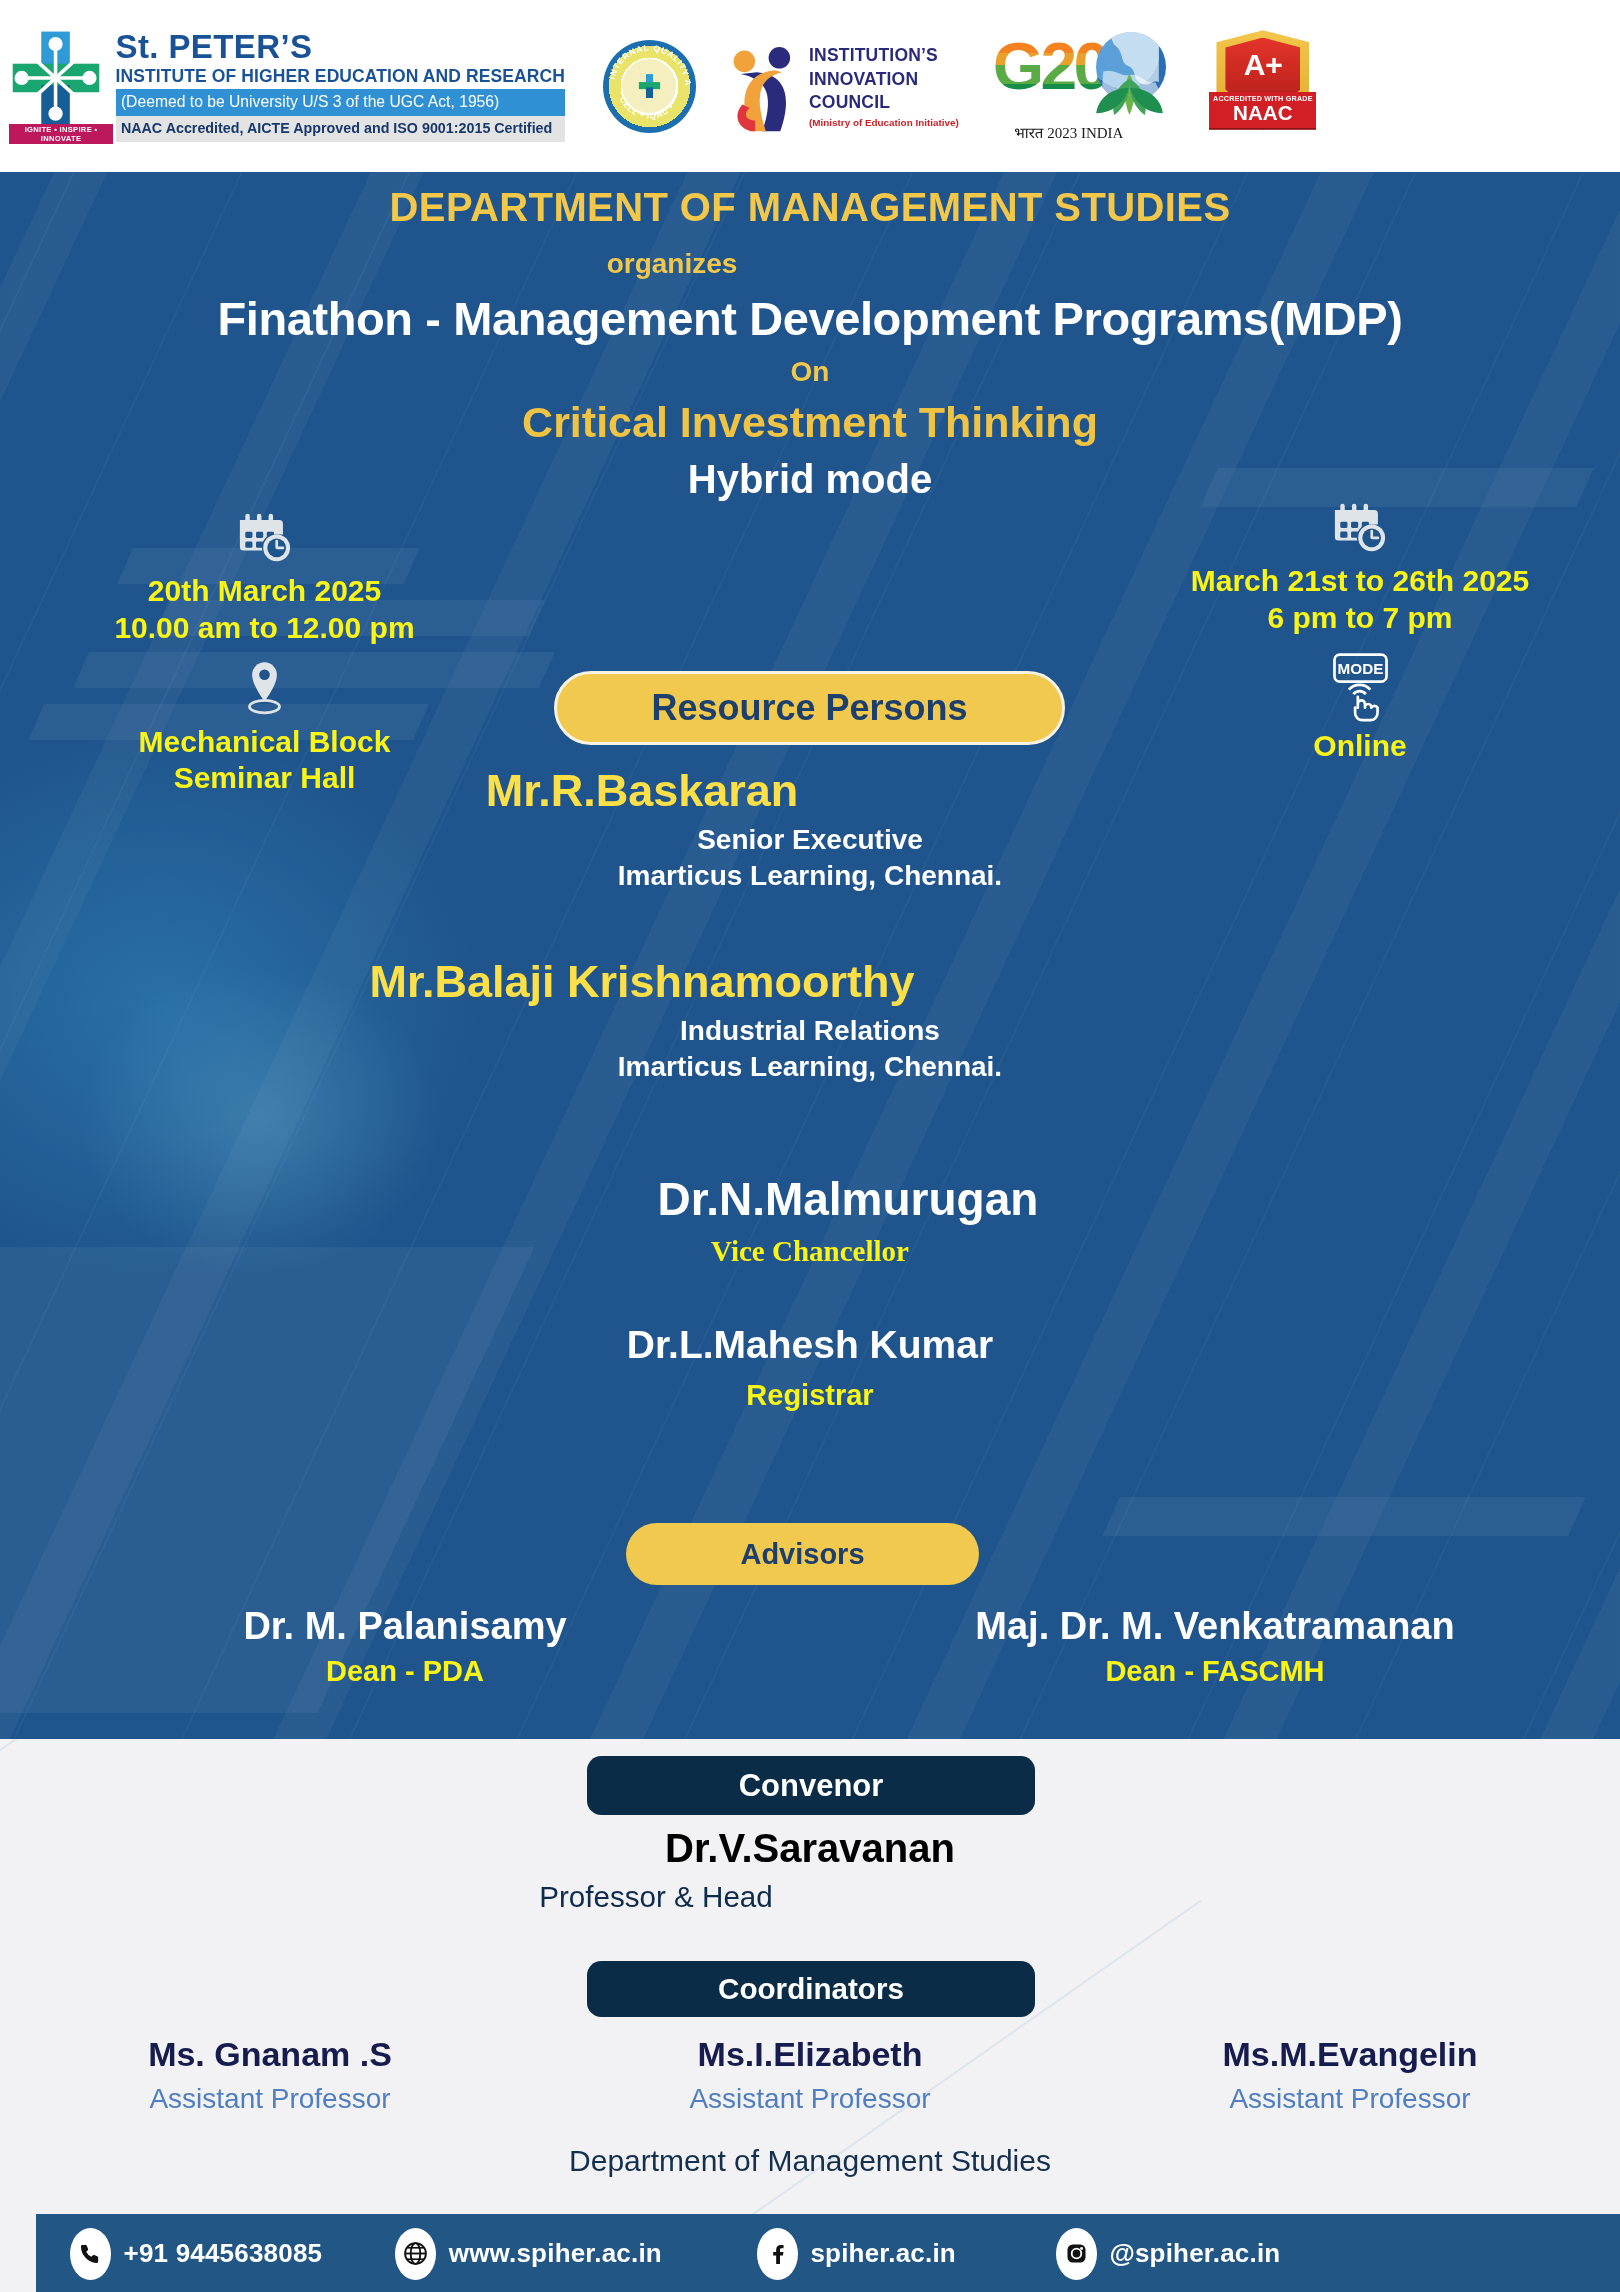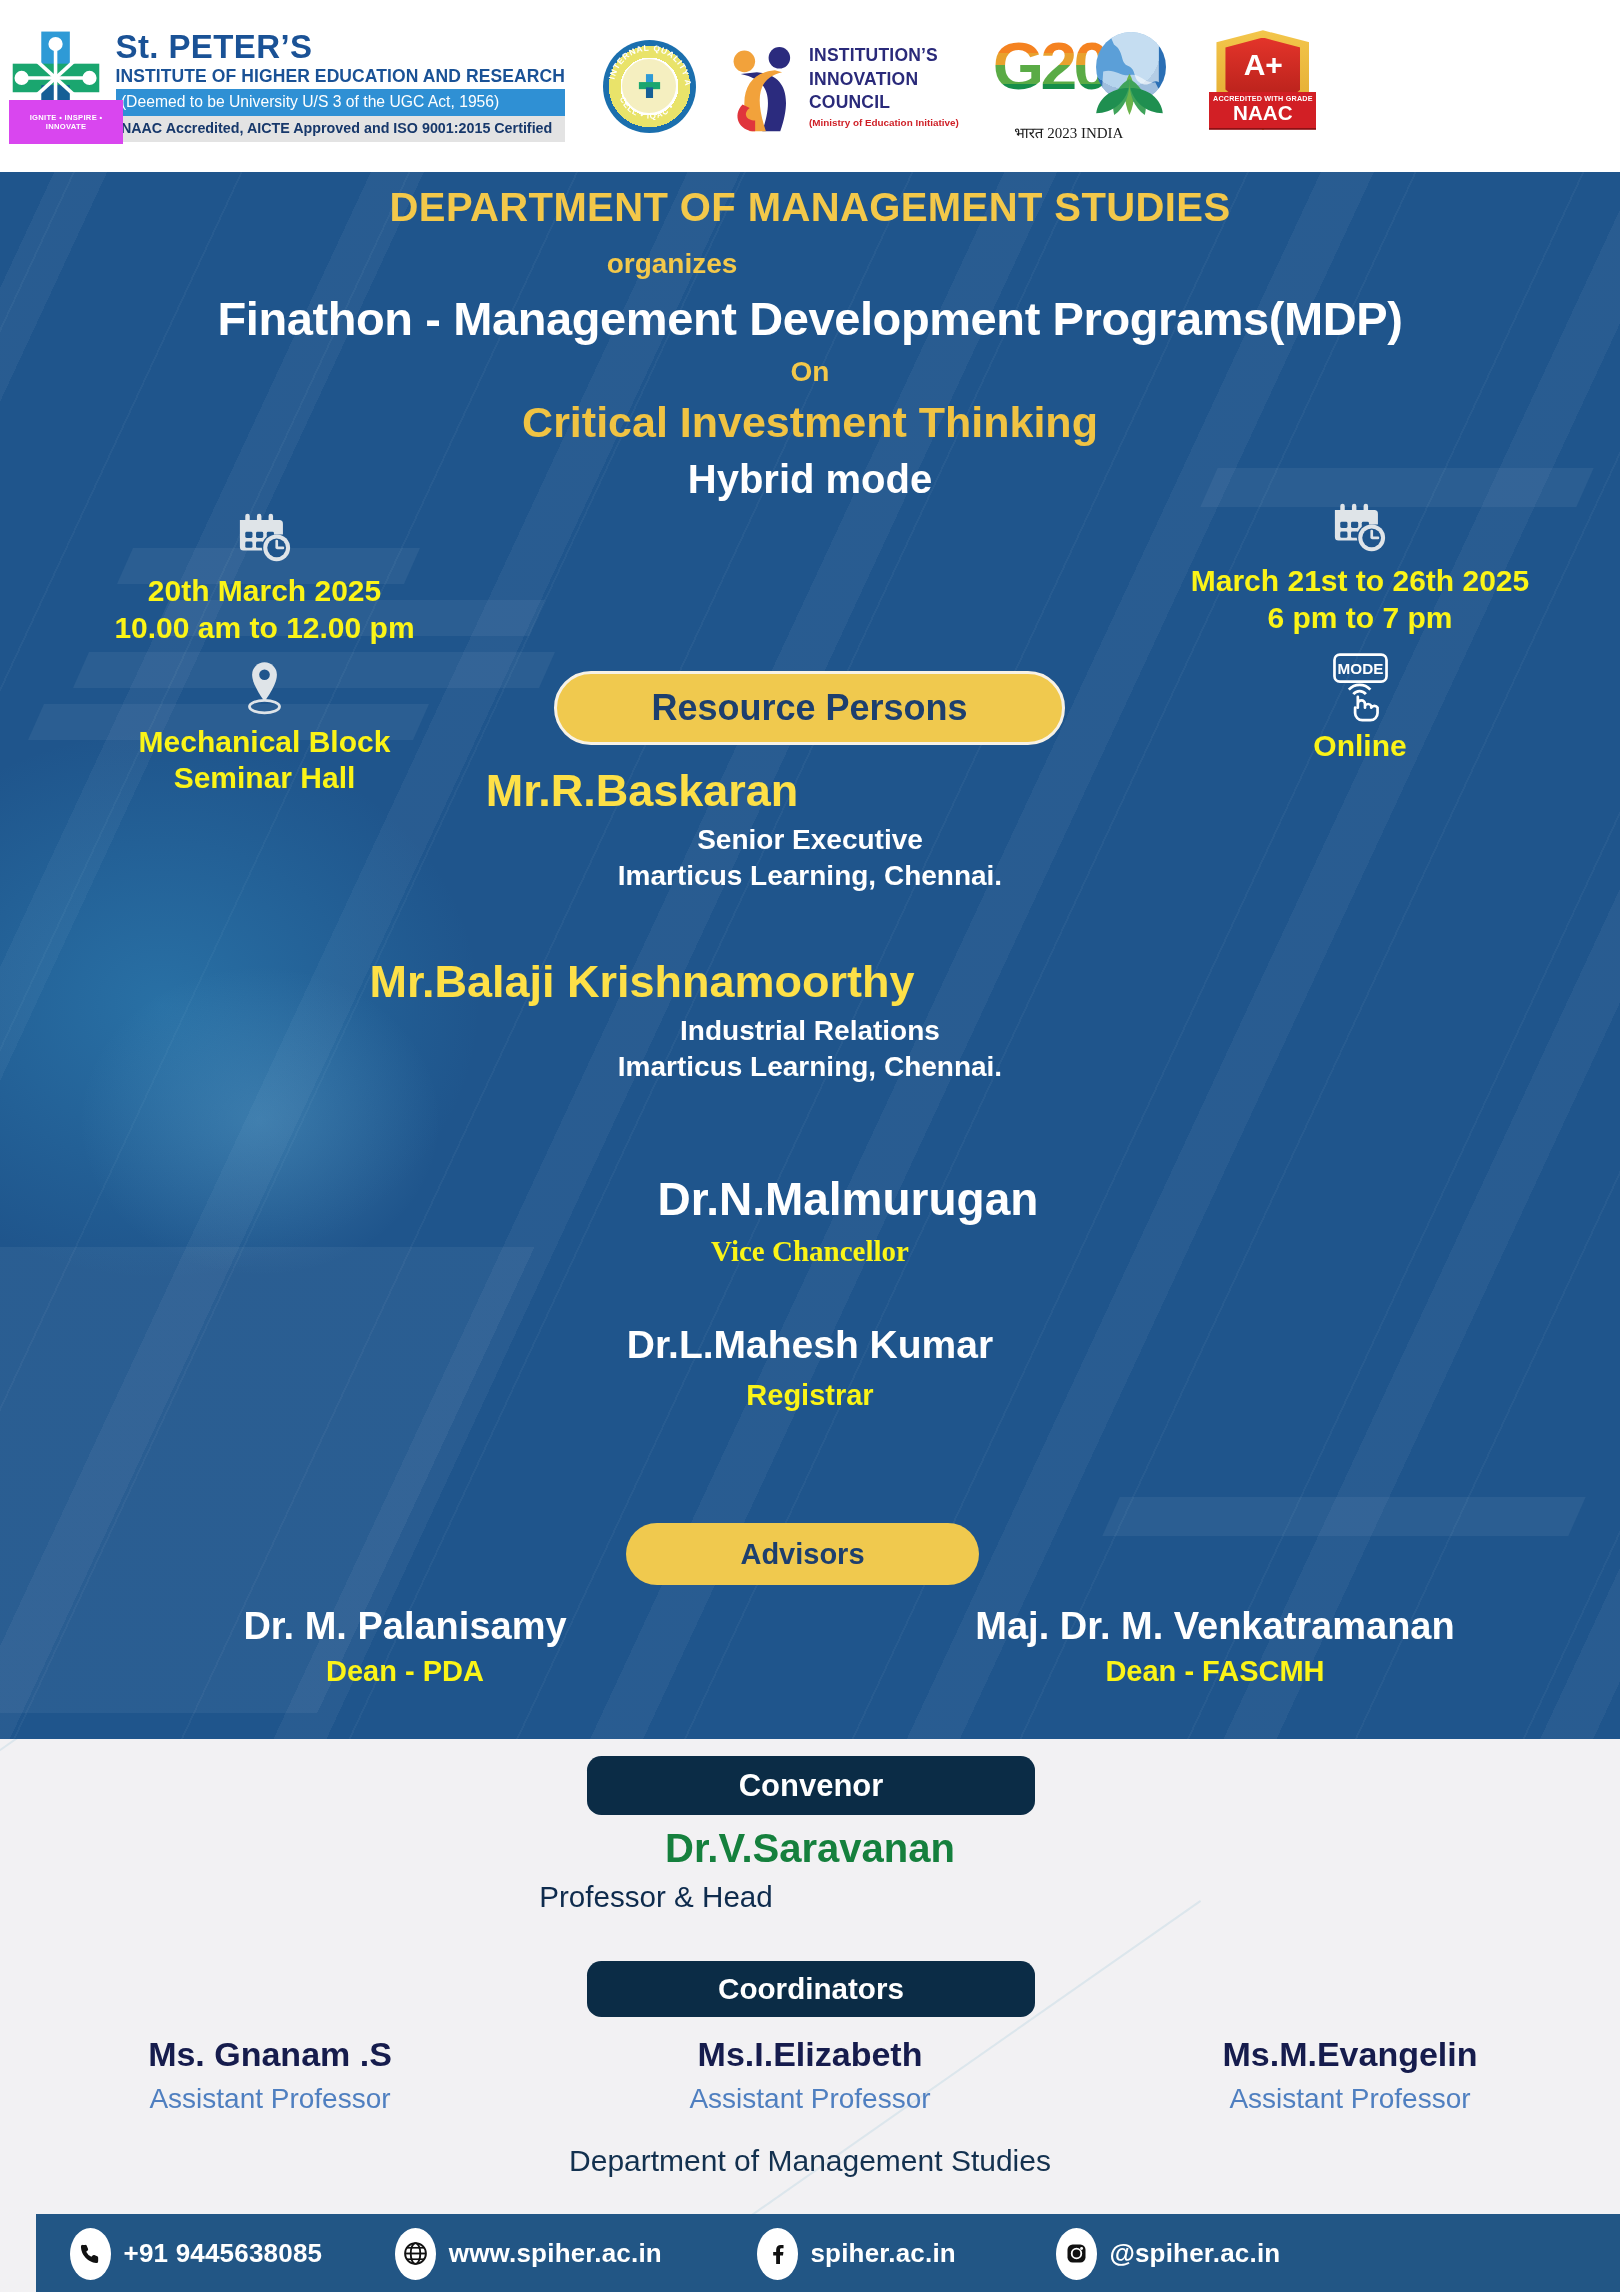--- a/index.html
+++ b/index.html
@@ -33,28 +33,28 @@
     margin-left: 9px;
   }
   .cross-logo {
     position: relative;
     width: 94px; height: 116px;
     flex: 0 0 auto;
   }
   .cross-logo .tagline {
     position: absolute;
     left: 0; bottom: 0;
-    width: 114px;
-    background: #d946ef;
+    width: 104px;
+    background: #be185d;
     color: #fff;
     font-size: 7.6px;
     font-weight: bold;
     letter-spacing: 0.3px;
     text-align: center;
-    padding: 13px 0;
+    padding: 1px 0;
   }
   .spiher-text { margin-left: 12.5px; }
   .spiher-text .l1 {
     font-size: 33px; font-weight: bold; color: #1a5296;
     letter-spacing: 0.4px; line-height: 1.05;
   }
   .spiher-text .l2 {
     font-size: 17.5px; font-weight: bold; color: #1a5296;
     letter-spacing: 0.1px; line-height: 1.3;
   }
@@ -322,21 +322,21 @@
     background: #0b2c46;
     color: #ffffff;
     border-radius: 14.3px;
     display: flex; align-items: center; justify-content: center;
     font-weight: bold;
   }
   .pill-convenor { left: 587px; top: 17px; width: 448px; height: 59px; font-size: 31px; }
   .pill-coordinators { left: 587px; top: 222px; width: 448px; height: 56px; font-size: 29.6px; }
   .conv-name {
     position: absolute; left: 0; top: 87px; width: 1620px; text-align: center;
-    color: #15803d; font-size: 40px; font-weight: bold;
+    color: #000000; font-size: 40px; font-weight: bold;
   }
   .conv-role {
     position: absolute; left: 0; top: 141px; width: 1312px; text-align: center;
     color: #0e2b4d; font-size: 29.6px;
   }
   .coord-row {
     position: absolute; left: 0; top: 296px; width: 1620px; display: flex;
   }
   .coord-col { flex: 1; text-align: center; }
   .coord-name { color: #161c4d; font-size: 34px; font-weight: bold; }

